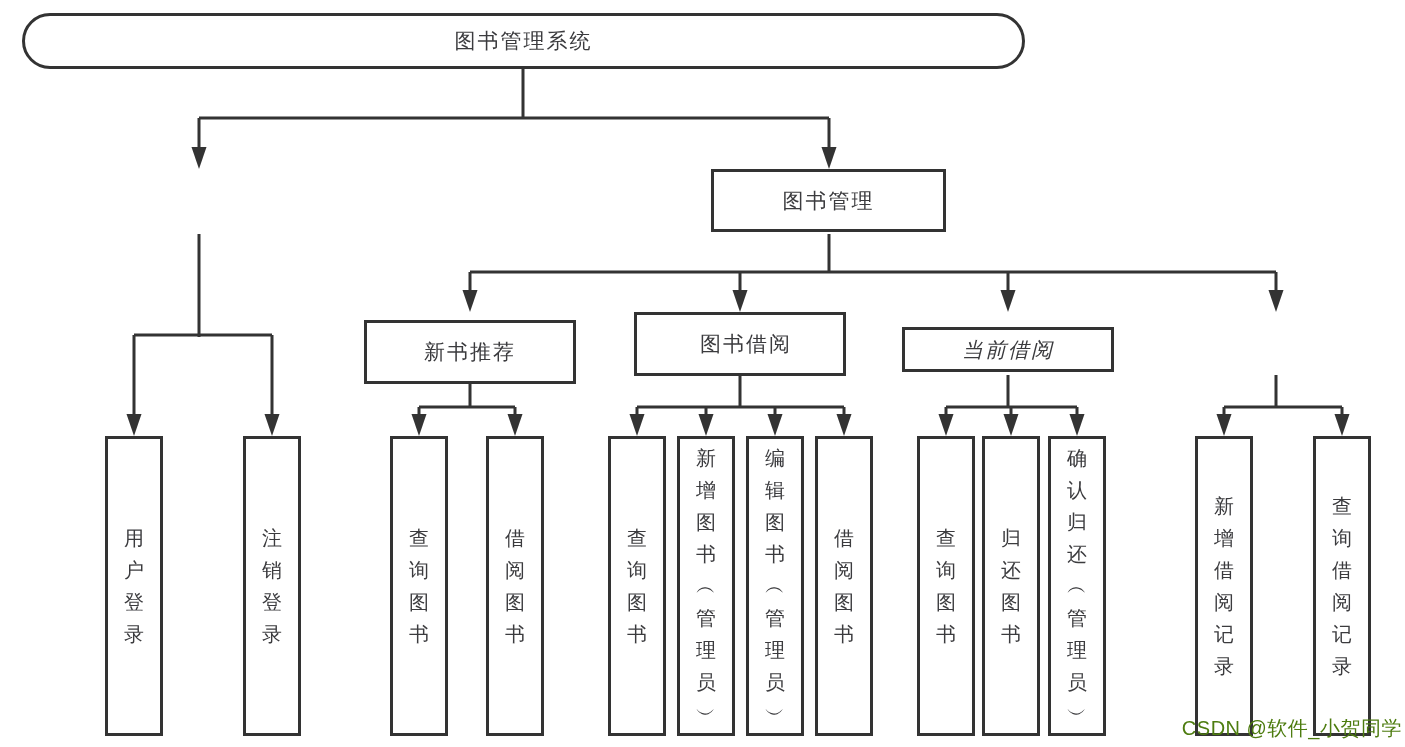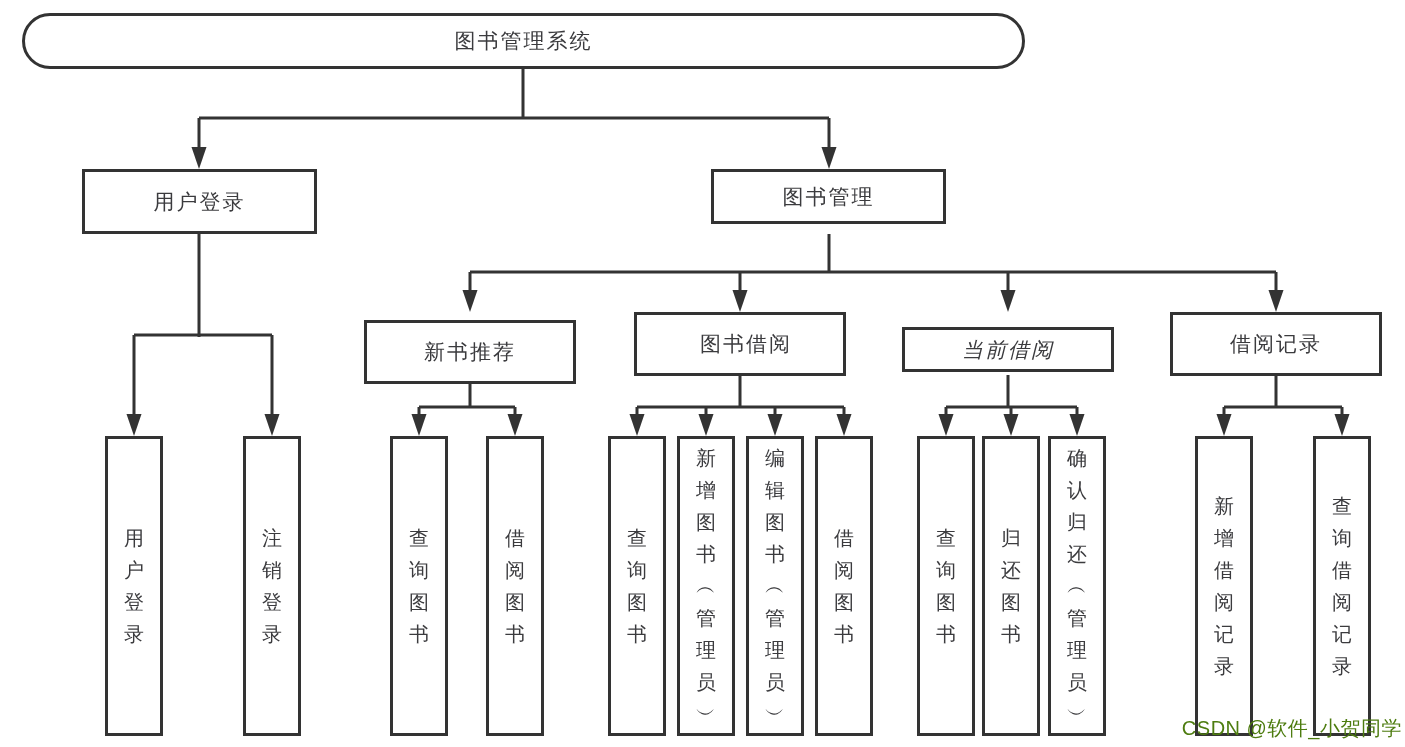--- a/index.html
+++ b/index.html
@@ -90,38 +90,32 @@
       <polygon points="1069.5,414 1084.5,414 1077,436"></polygon>
       <polygon points="1216.5,414 1231.5,414 1224,436"></polygon>
       <polygon points="1334.5,414 1349.5,414 1342,436"></polygon>
     </g>
   </svg>
 
   <div class="node rootnode" style="left:22px;top:13px;width:1003px;height:56px;">
     <span>图书管理系统</span>
   </div>
 
-  <div class="node hnode" style="left:82px;top:169px;width:235px;height:65px;">
-    <span>用户登录</span>
-  </div>
-  <div class="node hnode" style="left:711px;top:169px;width:235px;height:55px;">
+  <div class="node hnode" style="left:711px;top:169px;width:235px;height:63px;">
     <span>图书管理</span>
   </div>
 
   <div class="node hnode" style="left:364px;top:312px;width:212px;height:64px;margin-top:8px;">
     <span>新书推荐</span>
   </div>
   <div class="node hnode" style="left:634px;top:312px;width:212px;height:64px;padding-left:12px;">
     <span>图书借阅</span>
   </div>
   <div class="node hnode" style="left:902px;top:327px;width:212px;height:45px;font-style:italic;">
     <span>当前借阅</span>
-  </div>
-  <div class="node hnode" style="left:1170px;top:312px;width:212px;height:64px;">
-    <span>借阅记录</span>
   </div>
 
   <div class="node vnode" style="left:105px;">
     <div class="vlabel">
         <div class="vchar">用</div>
         <div class="vchar">户</div>
         <div class="vchar">登</div>
         <div class="vchar">录</div>
       </div>
   </div>

